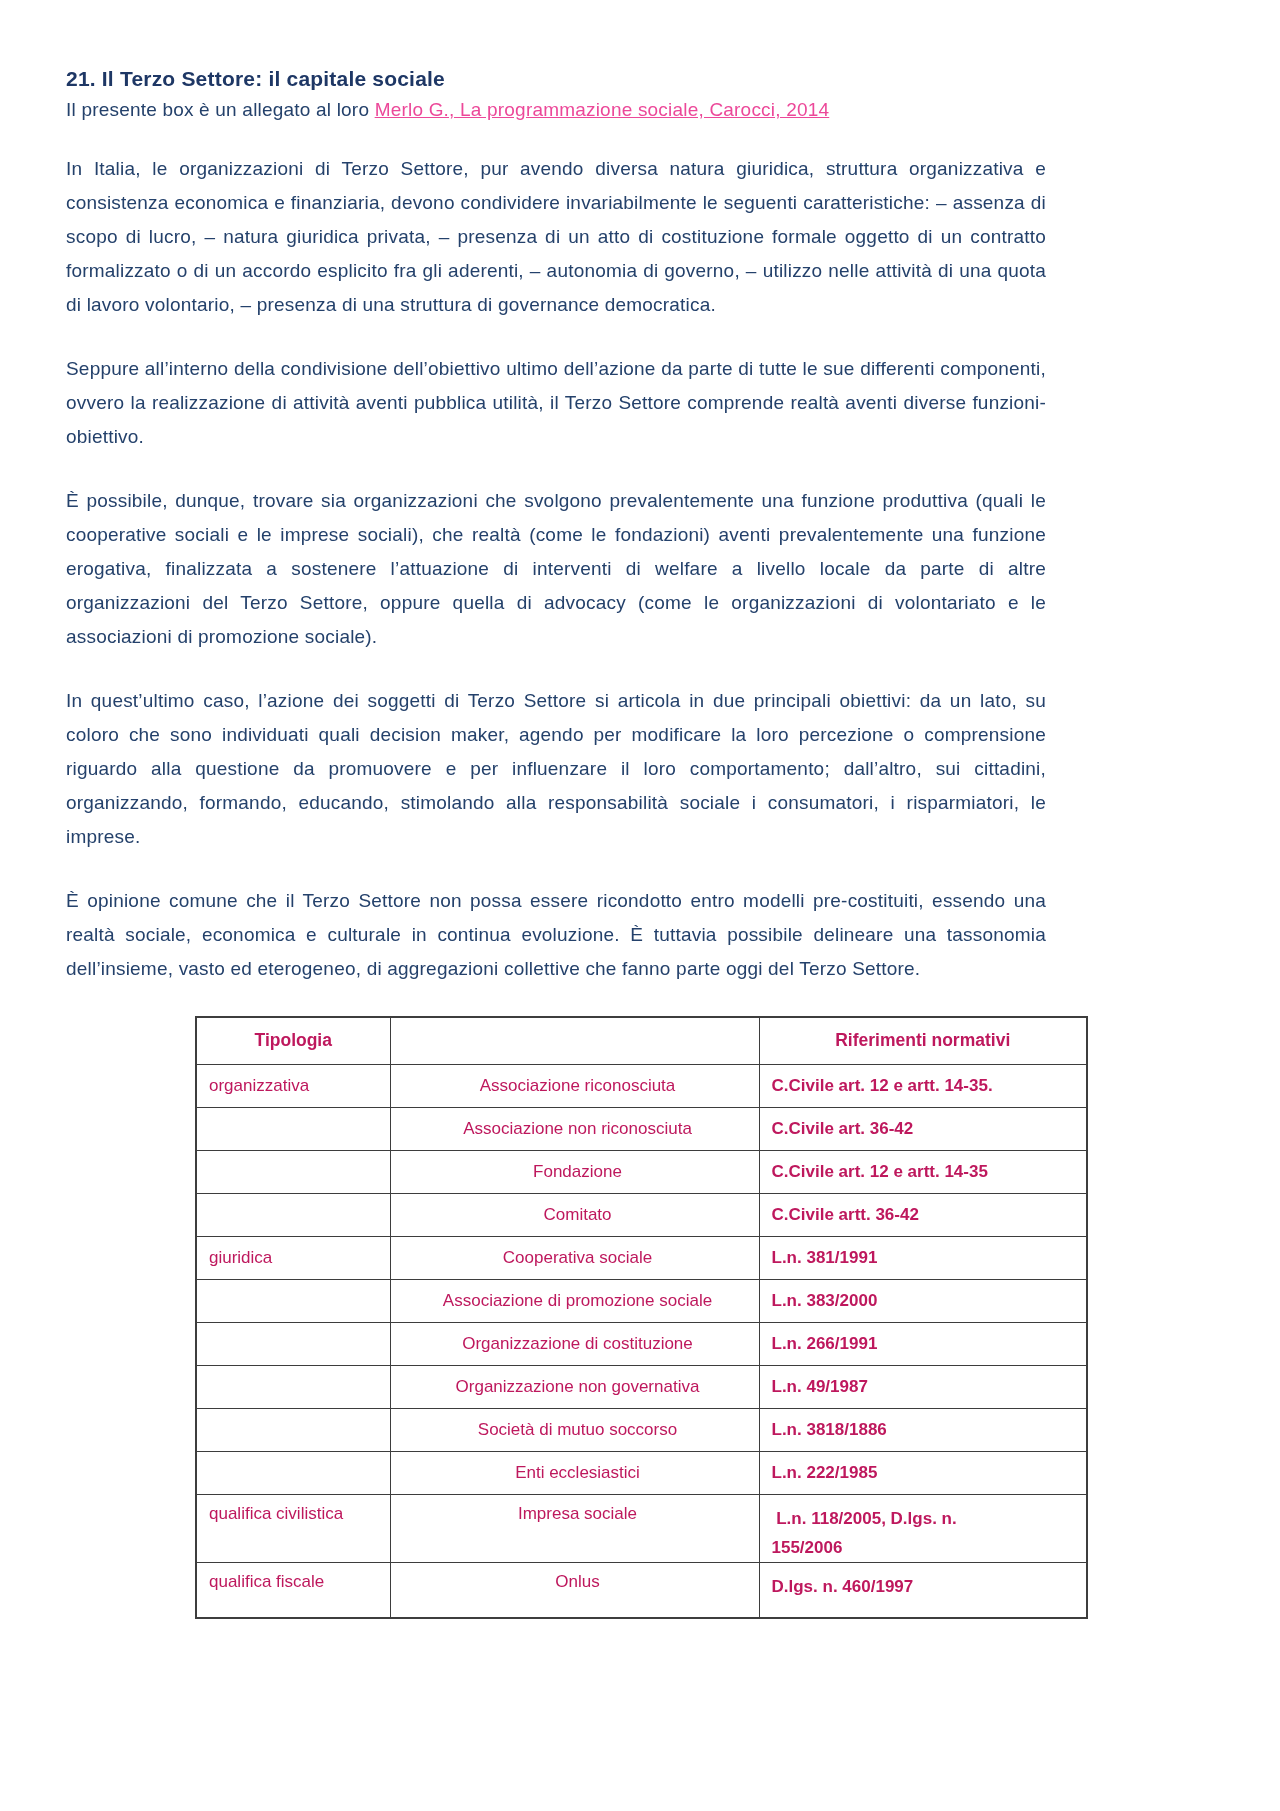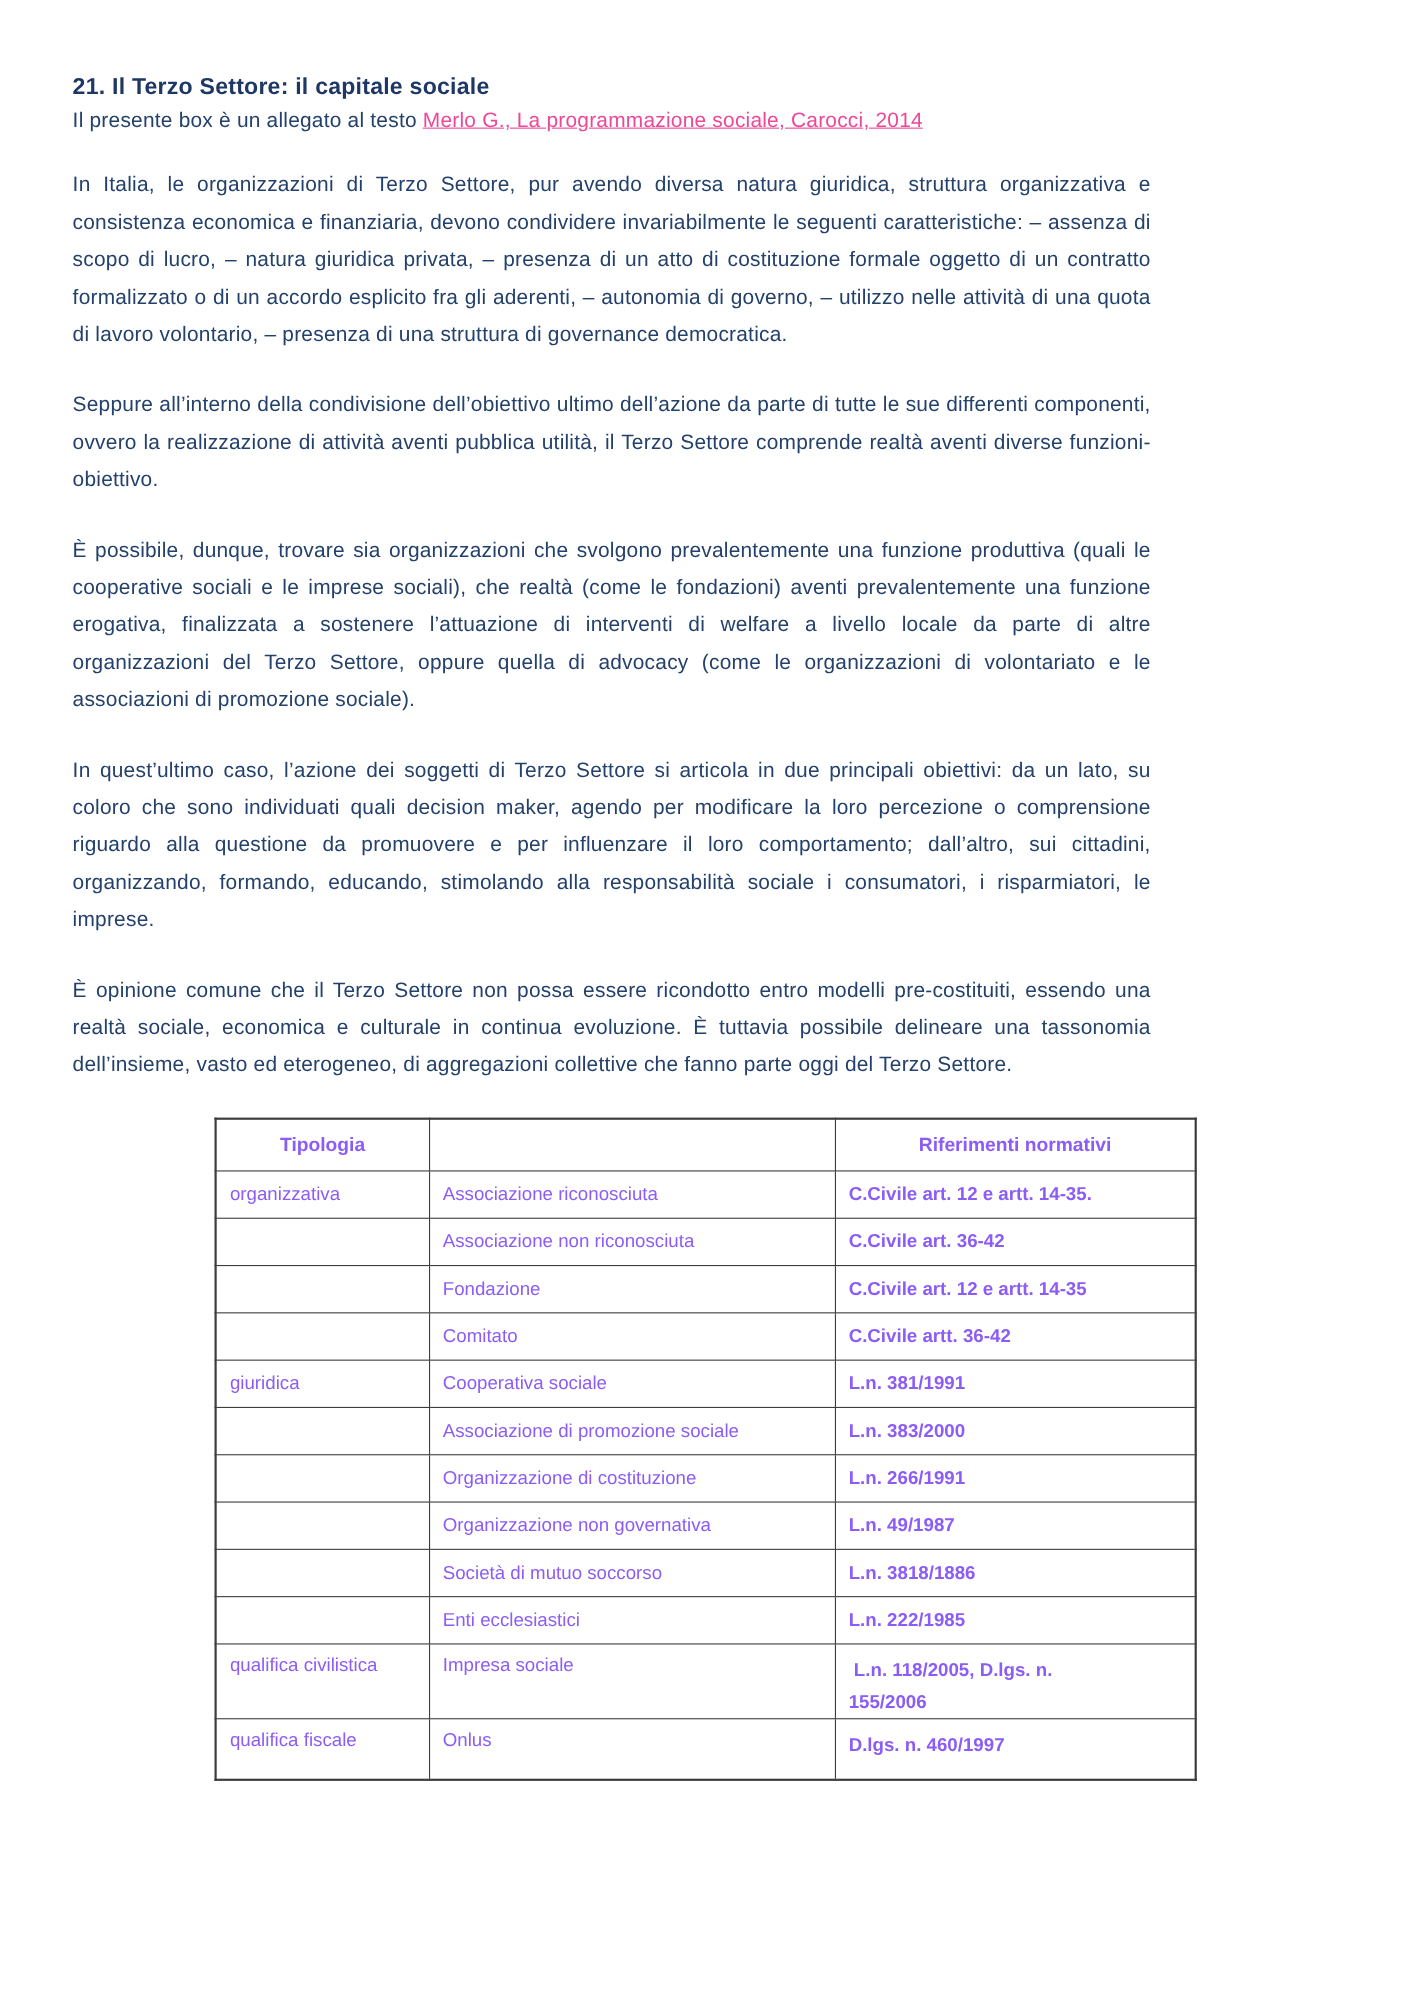--- a/index.html
+++ b/index.html
@@ -41,30 +41,30 @@
     color: #24416b;
     letter-spacing: 0.2px;
   }
   table.typology {
     border-collapse: collapse;
     margin-left: 129px;
     margin-top: 2px;
     width: 891px;
     table-layout: fixed;
     font-size: 17px;
-    color: #8b5cf6;
+    color: #be185d;
     border: 2px solid #3d3d3d;
   }
   table.typology th, table.typology td {
     border: 1.5px solid #3d3d3d;
     vertical-align: middle;
     overflow: hidden;
   }
   th.c1, td.c1 { width: 194px; }
-  th.c2, td.c2 { width: 369px; }
+  th.c2, td.c2 { width: 369px; text-align: center; }
   th.c3, td.c3 { width: 328px; font-weight: bold; }
   table.typology th {
     height: 47px;
     font-weight: bold;
     text-align: center;
     font-size: 17.5px;
   }
   table.typology td {
     height: 43px;
     padding-left: 12px;
@@ -78,21 +78,21 @@
   }
   tbody tr:last-child td { height: 56px; }
 </style>
 </head>
 <body>
 
 <div class="page">
 
   <h1 class="title">21. Il Terzo Settore: il capitale sociale</h1>
 
-  <p class="intro"><span>Il presente box è un allegato al testo </span><a href="#">Merlo G., La programmazione sociale, Carocci, 2014</a></p>
+  <p class="intro"><span>Il presente box è un allegato al loro </span><a href="#">Merlo G., La programmazione sociale, Carocci, 2014</a></p>
 
   <p class="body">In Italia, le organizzazioni di Terzo Settore, pur avendo diversa natura giuridica, struttura organizzativa e consistenza economica e finanziaria, devono condividere invariabilmente le seguenti caratteristiche: – assenza di scopo di lucro, – natura giuridica privata, – presenza di un atto di costituzione formale oggetto di un contratto formalizzato o di un accordo esplicito fra gli aderenti, – autonomia di governo, – utilizzo nelle attività di una quota di lavoro volontario, – presenza di una struttura di governance democratica.</p>
   <p class="body">Seppure all’interno della condivisione dell’obiettivo ultimo dell’azione da parte di tutte le sue differenti componenti, ovvero la realizzazione di attività aventi pubblica utilità, il Terzo Settore comprende realtà aventi diverse funzioni-obiettivo.</p>
   <p class="body">È possibile, dunque, trovare sia organizzazioni che svolgono prevalentemente una funzione produttiva (quali le cooperative sociali e le imprese sociali), che realtà (come le fondazioni) aventi prevalentemente una funzione erogativa, finalizzata a sostenere l’attuazione di interventi di welfare a livello locale da parte di altre organizzazioni del Terzo Settore, oppure quella di advocacy (come le organizzazioni di volontariato e le associazioni di promozione sociale).</p>
   <p class="body">In quest’ultimo caso, l’azione dei soggetti di Terzo Settore si articola in due principali obiettivi: da un lato, su coloro che sono individuati quali decision maker, agendo per modificare la loro percezione o comprensione riguardo alla questione da promuovere e per influenzare il loro comportamento; dall’altro, sui cittadini, organizzando, formando, educando, stimolando alla responsabilità sociale i consumatori, i risparmiatori, le imprese.</p>
   <p class="body">È opinione comune che il Terzo Settore non possa essere ricondotto entro modelli pre-costituiti, essendo una realtà sociale, economica e culturale in continua evoluzione. È tuttavia possibile delineare una tassonomia dell’insieme, vasto ed eterogeneo, di aggregazioni collettive che fanno parte oggi del Terzo Settore.</p>
 
   <table class="typology">
     <thead>
       <tr>

